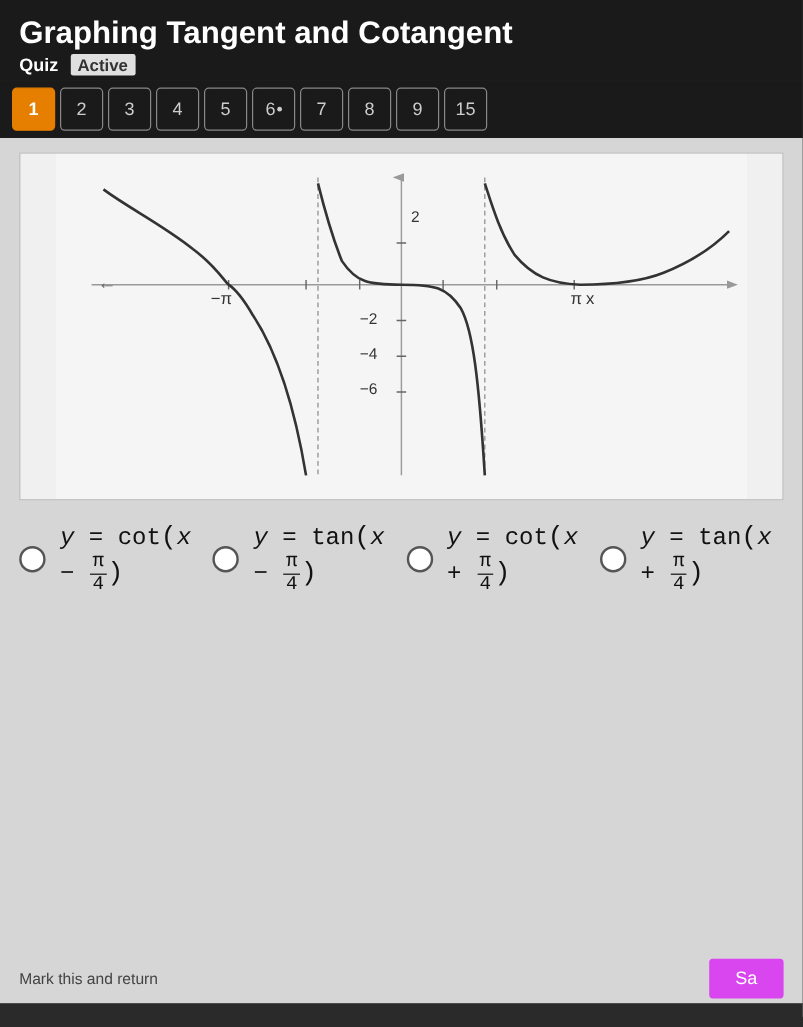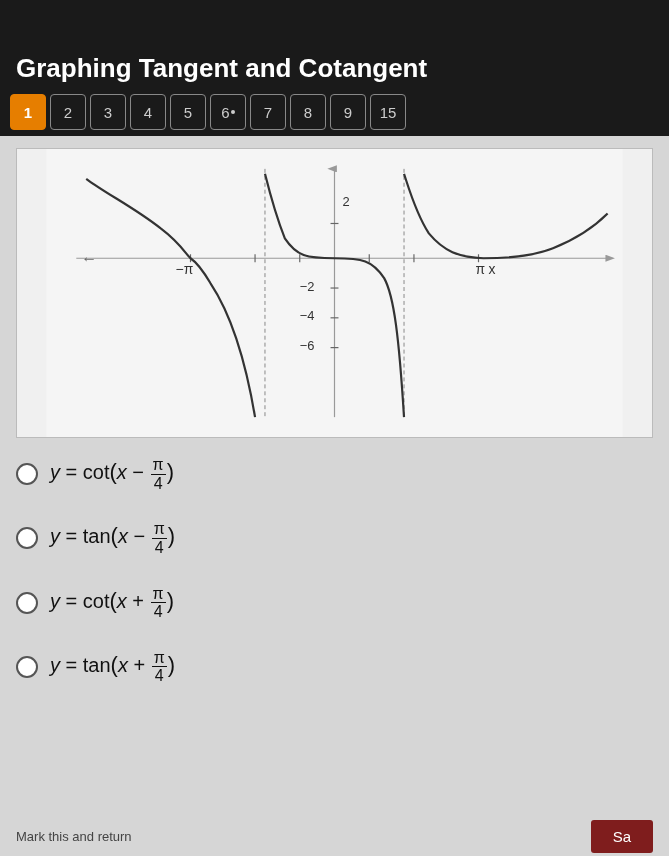--- a/index.html
+++ b/index.html
@@ -16,21 +16,20 @@
     }
     .header {
       background: #1a1a1a;
       padding: 12px 16px 4px 16px;
     }
     .title {
       color: #ffffff;
       font-size: 26px;
       font-weight: bold;
       line-height: 1.2;
-      margin-top: 41px;
     }
     .subtitle-row {
       display: flex;
       align-items: center;
       gap: 10px;
       margin-top: 2px;
     }
     .quiz-label {
       color: #ffffff;
       font-size: 15px;
@@ -86,22 +85,23 @@
       height: 290px;
       position: relative;
       overflow: hidden;
     }
     .graph-svg {
       width: 100%;
       height: 100%;
     }
     .options-list {
       display: flex;
-      flex-direction: column;
-      gap: 28px;
+      flex-direction: row;
+      gap: 8px;
+      font-family: Liberation Mono, monospace;
     }
     .option-item {
       display: flex;
       align-items: center;
       gap: 12px;
       cursor: pointer;
     }
     .radio-circle {
       width: 22px;
       height: 22px;
@@ -126,21 +126,21 @@
     .frac-num {
       border-bottom: 1.5px solid #111;
       padding: 0 2px;
       line-height: 1.1;
     }
     .frac-den {
       padding: 0 2px;
       line-height: 1.1;
     }
     .save-btn {
-      background: #7f1d1d;
+      background: #d946ef;
       color: #fff;
       border: none;
       padding: 8px 22px;
       font-size: 15px;
       border-radius: 3px;
       cursor: pointer;
     }
     .mark-row {
       display: flex;
       align-items: center;
@@ -154,20 +154,24 @@
       cursor: pointer;
     }
   </style>
 </head>
 <body>
 
 <div class="page-container">
 
   <div class="header">
     <div class="title">Graphing Tangent and Cotangent</div>
+    <div class="subtitle-row">
+      <span class="quiz-label">Quiz</span>
+      <span class="active-badge">Active</span>
+    </div>
   </div>
 
   <div class="question-nav">
   <button class="nav-btn active">1</button>
       <button class="nav-btn">2</button>
       <button class="nav-btn">3</button>
       <button class="nav-btn">4</button>
       <button class="nav-btn">5</button>
       <button class="nav-btn" style="position: relative;">6<span style="display: inline-block; width: 4px; height: 4px; background: rgb(204, 204, 204); border-radius: 50%; margin-left: 1px; vertical-align: middle;"></span></button>
       <button class="nav-btn">7</button>

